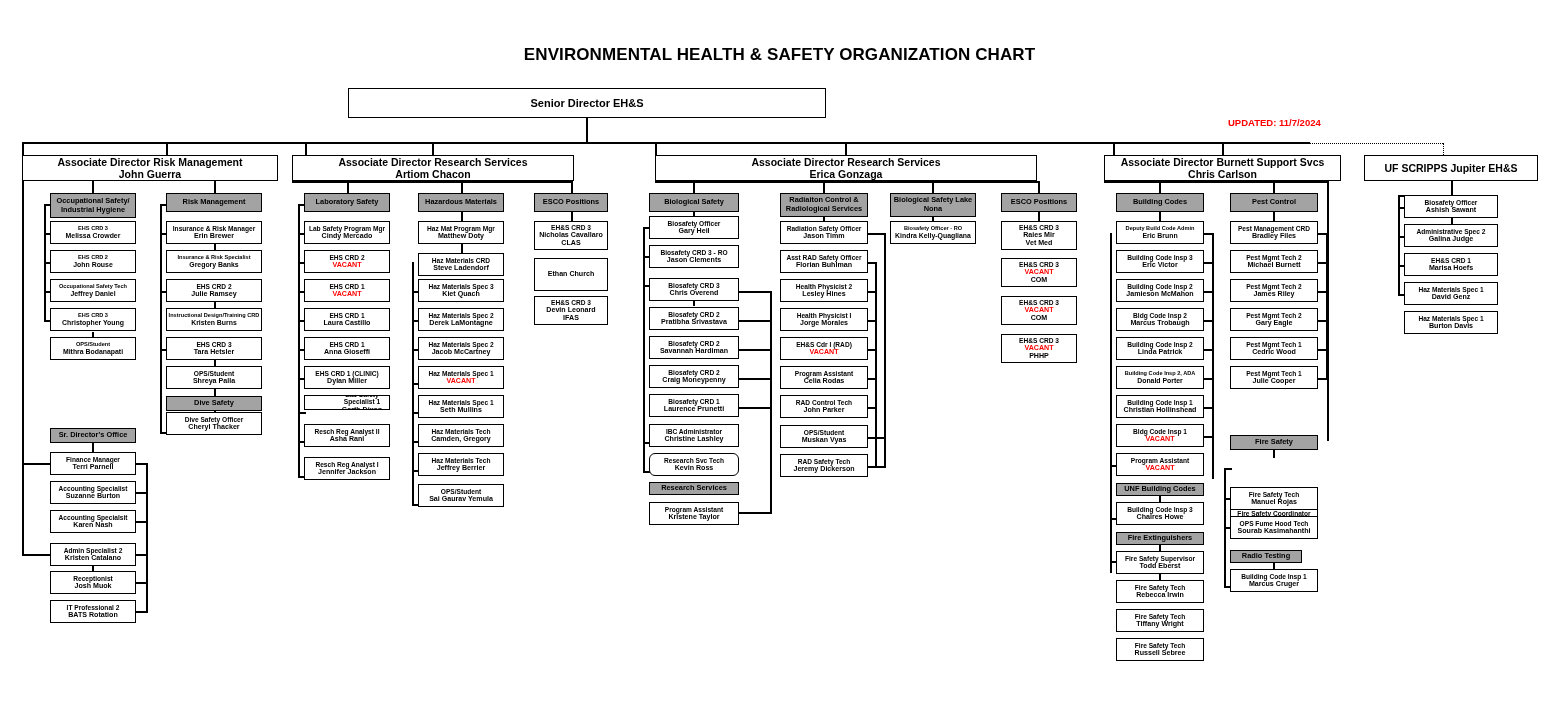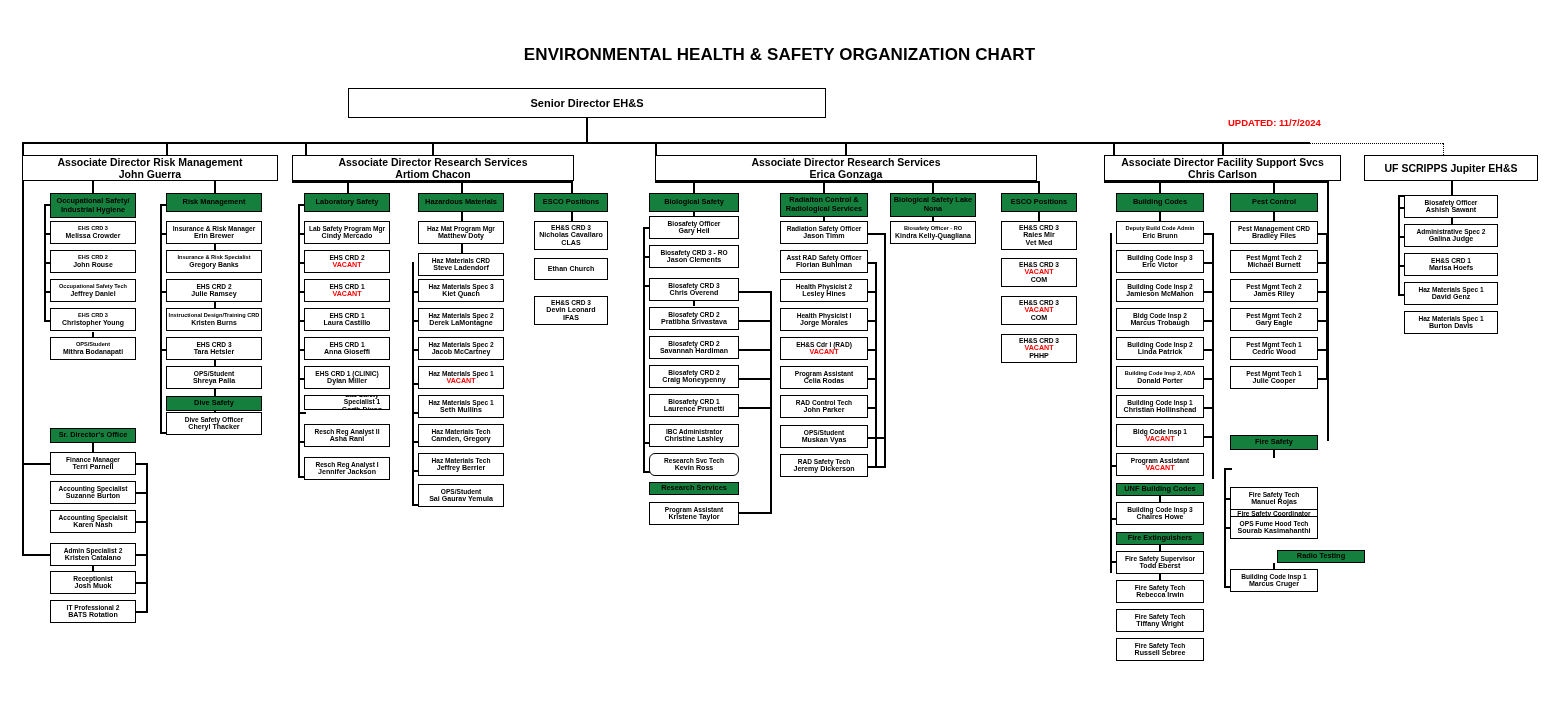--- a/index.html
+++ b/index.html
@@ -46,21 +46,21 @@
     overflow:hidden;
     z-index:3;
   }
   .box .l1,.box .l2,.box .l3{display:block;width:100%;}
   
   .box.exec{ font-size:11px; font-weight:bold; border-width:1.8px;}
   
   .box.div{ font-size:10.5px; font-weight:bold; border-width:1.8px;}
   
   .box.grp{
-    background:#15803d;
+    background:#a3a3a3;
     font-size:7.4px;
     font-weight:bold;
     border-width:1.7px;
   }
   
   .box.p{
     font-size:6.6px;
     font-weight:bold;
     border-width:1.5px;
   }
@@ -118,21 +118,21 @@
     <span class="l1">Associate Director Research Services</span>
     <span class="l2">Artiom Chacon</span>
   </div>
 
   <div class="box div" style="left:655px;top:155px;width:382px;height:26px;">
     <span class="l1">Associate Director Research Services</span>
     <span class="l2">Erica Gonzaga</span>
   </div>
 
   <div class="box div" style="left:1104px;top:155px;width:237px;height:26px;">
-    <span class="l1">Associate Director Facility Support Svcs</span>
+    <span class="l1">Associate Director Burnett Support Svcs</span>
     <span class="l2">Chris Carlson</span>
   </div>
 
   <div class="box div" style="left:1364px;top:155px;width:174px;height:26px;">
     <span class="l1">UF SCRIPPS Jupiter EH&amp;S</span>
   </div>
 
   <div class="ln v" style="left:92px;top:181px;height:13px;"></div>
   <div class="ln v" style="left:214px;top:181px;height:13px;"></div>
 
@@ -376,21 +376,21 @@
     <span class="l1">OPS/Student</span>
     <span class="l2">Sai Gaurav Yemula</span>
   </div>
 
   <div class="ln v" style="left:571px;top:212px;height:10px;"></div>
   <div class="box p" style="left:534px;top:221px;width:74px;height:29px;">
     <span class="l1">EH&amp;S CRD 3</span>
     <span class="l2">Nicholas Cavallaro</span>
     <span class="l3">CLAS</span>
   </div>
-  <div class="box p" style="left:534px;top:258px;width:74px;height:22px;gap:28px;">
+  <div class="box p" style="left:534px;top:258px;width:74px;height:33px;gap:28px;">
     <span class="l1">EH&amp;S CRD 3</span>
     <span class="l2">Ethan Church</span>
     <span class="l3">IFAS</span>
   </div>
   <div class="box p" style="left:534px;top:296px;width:74px;height:29px;">
     <span class="l1">EH&amp;S CRD 3</span>
     <span class="l2">Devin Leonard</span>
     <span class="l3">IFAS</span>
   </div>
 
@@ -699,21 +699,21 @@
   </div>
   <div class="box p" style="left:1230px;top:487px;width:88px;height:23px;">
     <span class="l1">Fire Safety Tech</span>
     <span class="l2">Manuel Rojas</span>
   </div>
   <div class="box p" style="left:1230px;top:516px;width:88px;height:23px;">
     <span class="l1">OPS Fume Hood Tech</span>
     <span class="l2">Sourab Kasimahanthi</span>
   </div>
 
-  <div class="box grp" style="left:1230px;top:550px;width:88px;height:13px;margin-left:47px;">
+  <div class="box grp" style="left:1230px;top:550px;width:72px;height:13px;">
     <span class="l1">Radio Testing</span>
   </div>
   <div class="ln v" style="left:1273px;top:563px;height:7px;"></div>
   <div class="box p" style="left:1230px;top:569px;width:88px;height:23px;">
     <span class="l1">Building Code Insp 1</span>
     <span class="l2">Marcus Cruger</span>
   </div>
 
   <div class="ln v" style="left:1451px;top:181px;height:14px;"></div>
   <div class="ln v" style="left:1398px;top:195px;height:100px;"></div>

